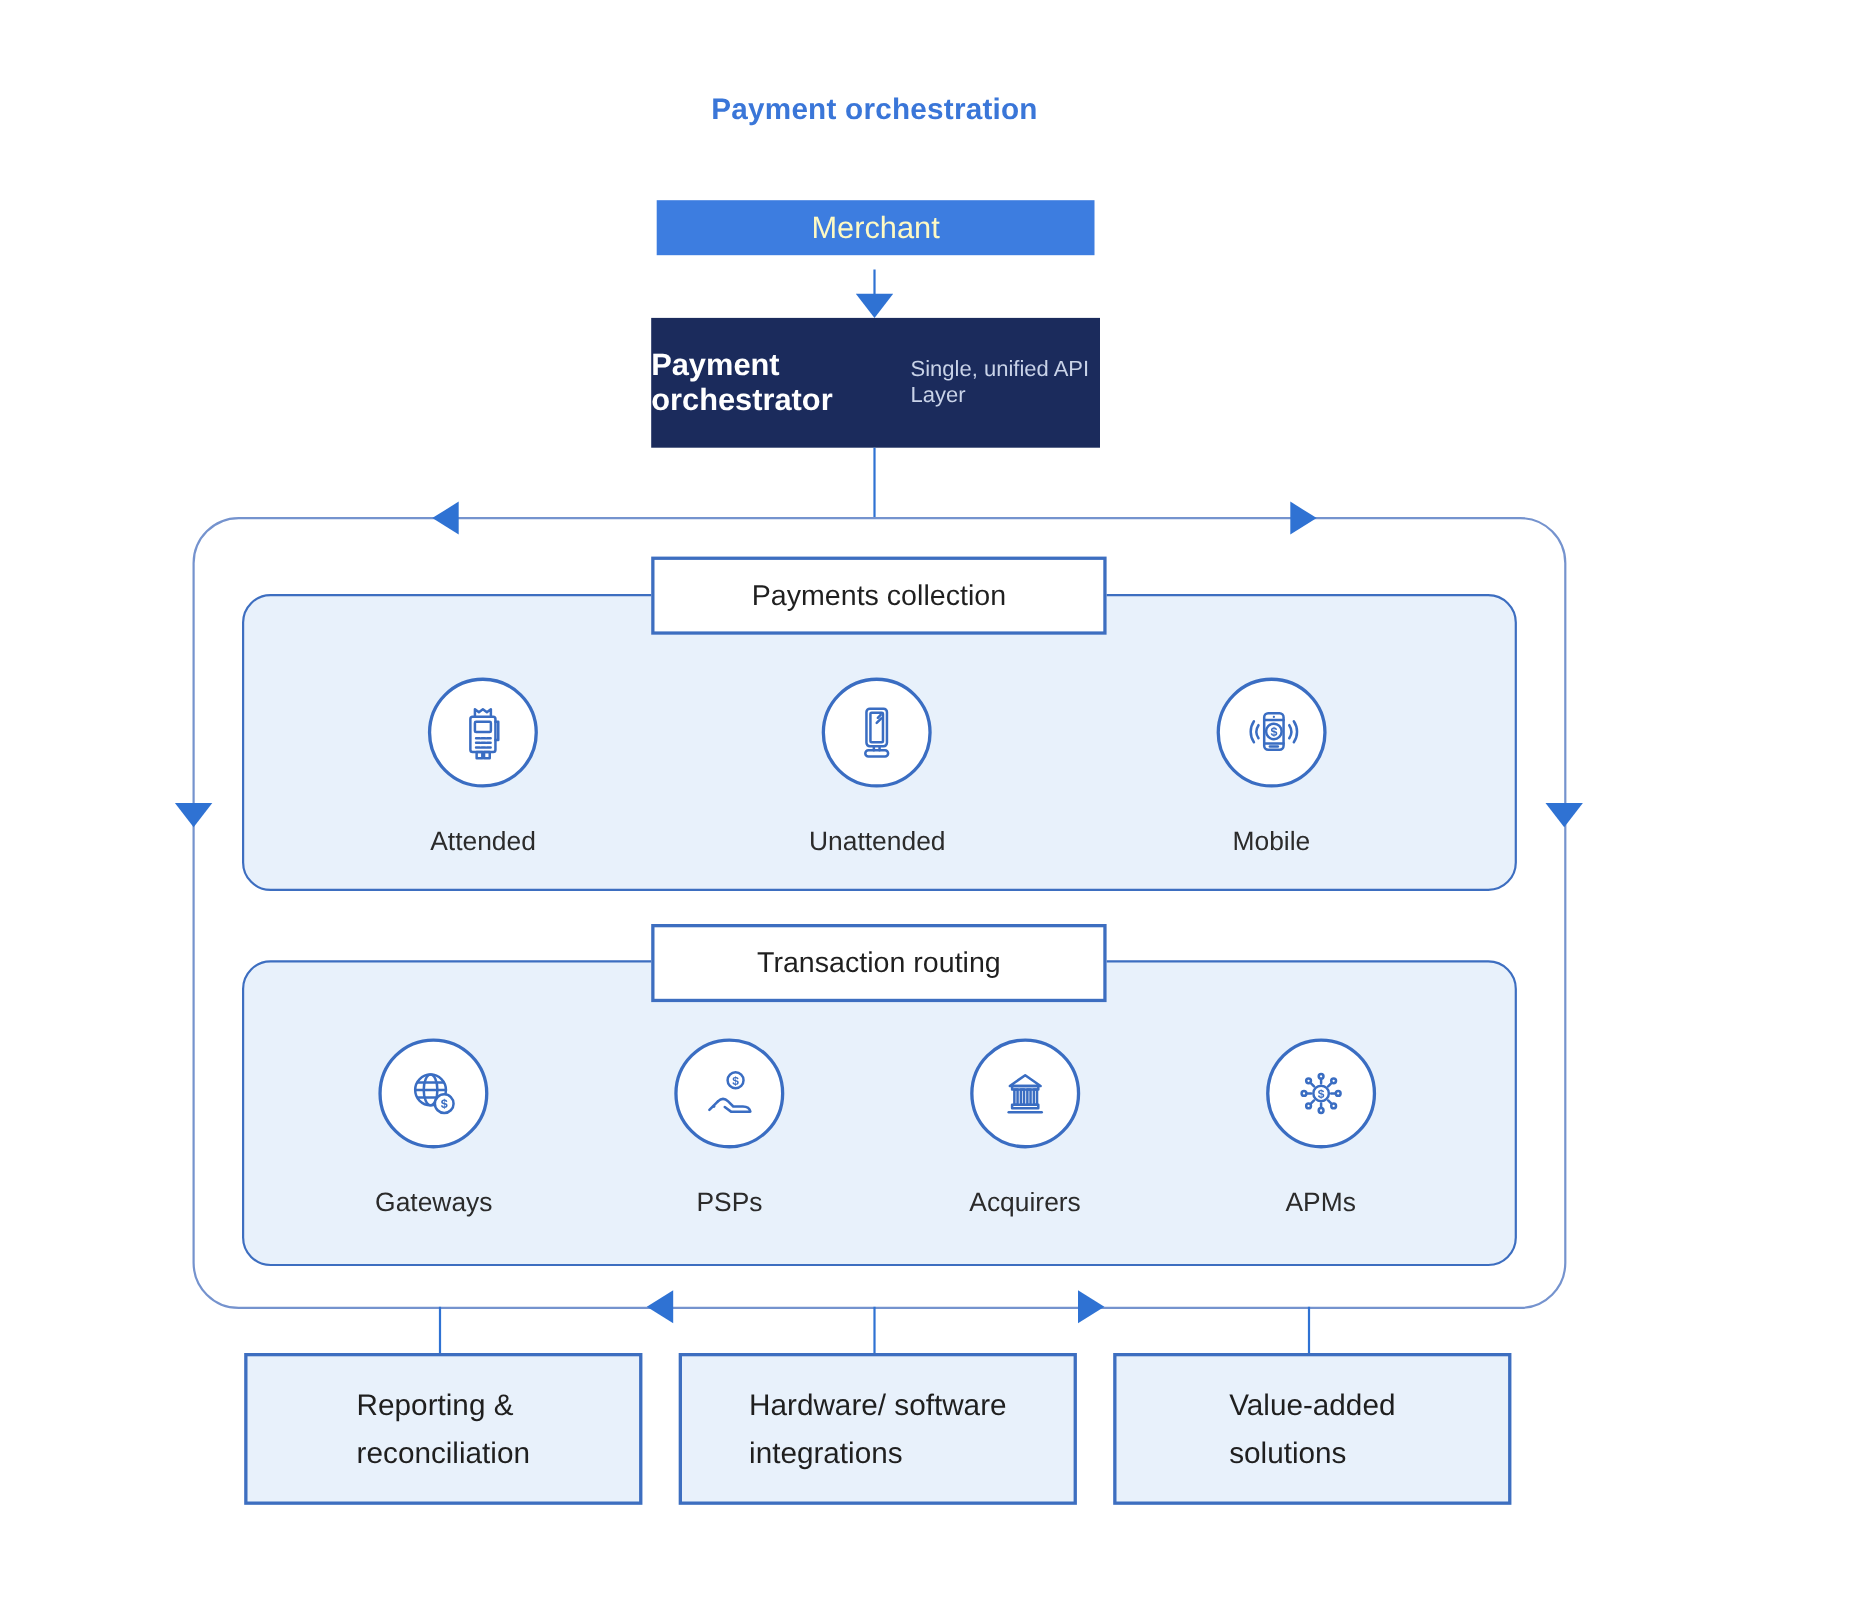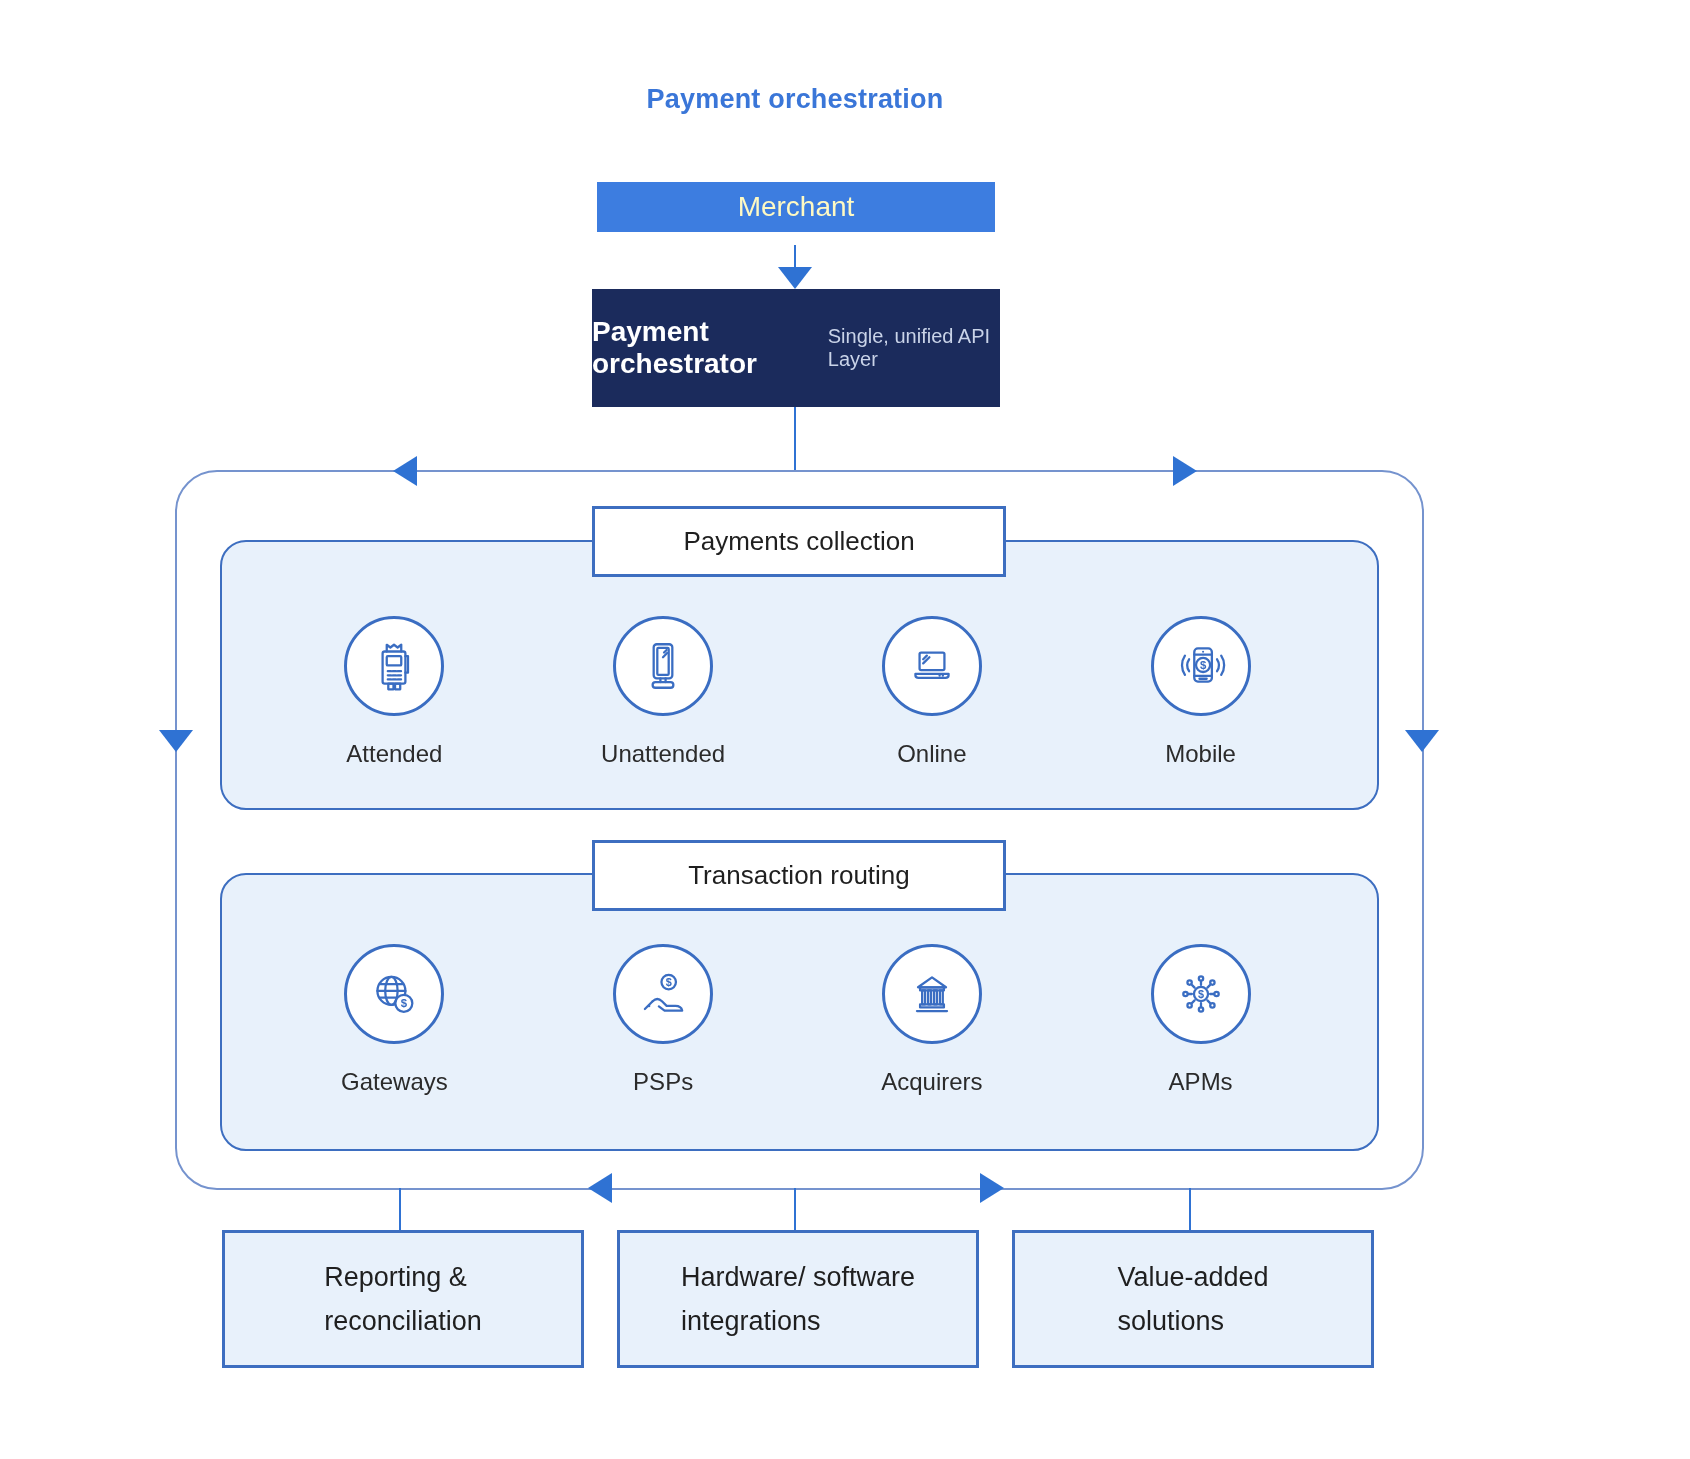--- a/index.html
+++ b/index.html
@@ -54,21 +54,21 @@
   .header-2{top:840px;}
   
   .icon-row{left:260px;width:1075px;display:flex;}
   .row-1{top:616px;}
   .row-2{top:944px;}
   .icon-col{flex:1;display:flex;flex-direction:column;align-items:center;}
   .icon-circle{
     width:94px;height:94px;border-radius:50%;background:#ffffff;
     border:3px solid #3A6DC2;display:flex;align-items:center;justify-content:center;
   }
-  .icon-label{margin-top:24px;font-size:24px;color:#2b2b2b;}
+  .icon-label{margin-top:36px;font-size:24px;color:#2b2b2b;}
   
   .ic{display:block;}
   .ic path,.ic rect,.ic circle,.ic ellipse{
     stroke:#3A6DC2;stroke-width:2.2;fill:none;stroke-linecap:round;stroke-linejoin:round;
   }
   .ic .fill{fill:#3A6DC2;stroke:none;}
   .ic .wfill{fill:#ffffff;}
   .ic text{fill:#3A6DC2;stroke:none;font-weight:bold;text-anchor:middle;font-family:"Liberation Sans",sans-serif;}
   
   .bottom-box{
@@ -131,31 +131,20 @@
     <div class="icon-circle">
       <svg class="ic" width="58" height="58" viewBox="0 0 56 56">
         <rect x="19" y="7" width="18" height="33" rx="3"></rect>
         <rect x="22.5" y="10.5" width="11" height="26" rx="1"></rect>
         <path d="M29 15 l2.5-2.5 M28 19.5 l4-4"></path>
         <path d="M25.5 40 v3.5 M30.5 40 v3.5"></path>
         <rect x="18" y="43.5" width="20" height="5.5" rx="2.7"></rect>
       </svg>
     </div>
     <div class="icon-label">Unattended</div>
-  </div>
-  <div class="icon-col">
-    <div class="icon-circle">
-      <svg class="ic" width="58" height="58" viewBox="0 0 56 56">
-        <rect x="16" y="15" width="24" height="17" rx="1.5"></rect>
-        <path d="M19.5 21.5 l3.5-3.5 M19.5 25.5 l6-6"></path>
-        <path d="M12 35.5 h32 v1.5 q0 2.5 -3 2.5 H15 q-3 0 -3 -2.5 Z"></path>
-        <path d="M35.3 37.3 h.1 M38.4 37.3 h.1" stroke-width="2.6"></path>
-      </svg>
-    </div>
-    <div class="icon-label">Online</div>
   </div>
   <div class="icon-col">
     <div class="icon-circle">
       <svg class="ic" width="58" height="58" viewBox="0 0 56 56">
         <rect x="21.5" y="11" width="17" height="32" rx="3.5"></rect>
         <circle class="fill" cx="30" cy="14.2" r="1"></circle>
         <path d="M21.5 17 h17 M21.5 37.5 h17" stroke-width="1.6"></path>
         <circle cx="30" cy="27" r="6.8"></circle>
         <text x="30" y="31" font-size="11">$</text>
         <path d="M26.5 40.3 h7"></path>

